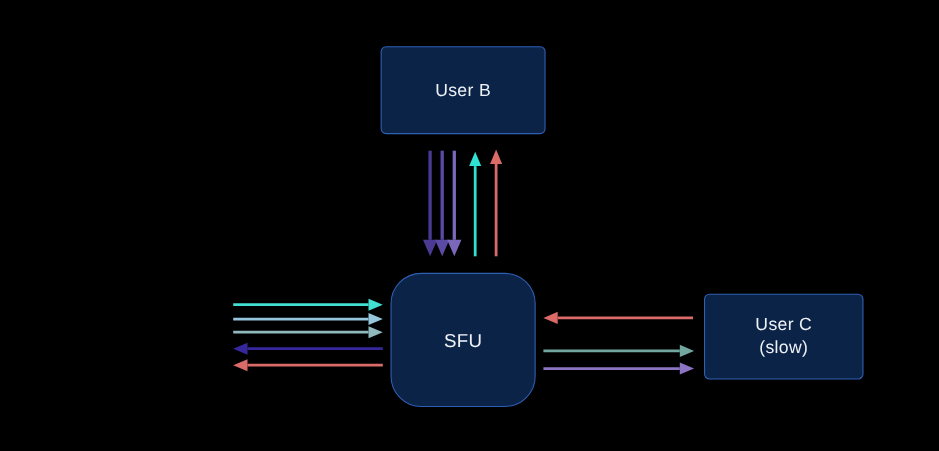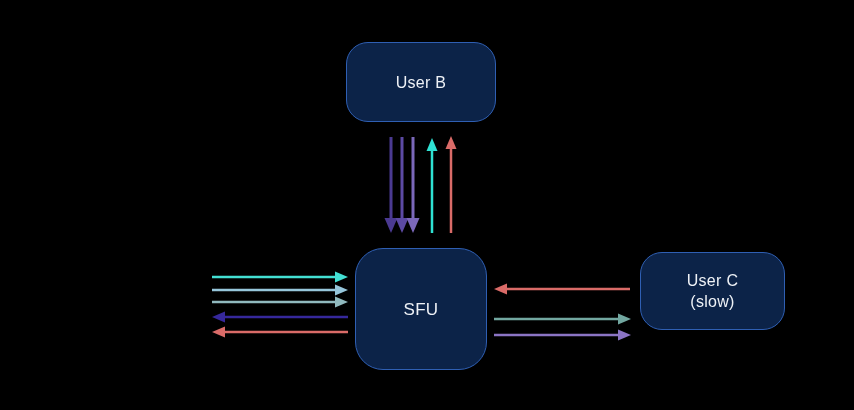--- a/index.html
+++ b/index.html
@@ -20,34 +20,34 @@
     left: 0;
     top: 0;
     width: 854px;
     height: 410px;
   }
   .node {
     position: absolute;
     box-sizing: border-box;
     background: #0c2348;
     border: 1.5px solid #2f5fb3;
-    border-radius: 22px;
+    border-radius: 5px;
     display: flex;
     flex-direction: column;
     align-items: center;
     justify-content: center;
     color: #eef1f6;
     font-size: 16px;
     font-weight: 400;
     letter-spacing: 0.3px;
     line-height: 21px;
   }
   #node-user-b { left: 346px; top: 42px;  width: 150px; height: 80px; }
   #node-user-a { left: 55px;  top: 267px; width: 147px; height: 79px; }
-  #node-user-c { left: 640px; top: 252px; width: 145px; height: 78px; }
+  #node-user-c { left: 640px; top: 267px; width: 145px; height: 78px; }
   #node-sfu    { left: 355px; top: 248px; width: 132px; height: 122px; border-radius: 28px; font-size: 17px; }
 </style>
 </head>
 <body>
 
 <div class="canvas">
 
   <svg id="arrow-layer" viewBox="0 0 854 410" xmlns="http://www.w3.org/2000/svg">
       <g>
         <line x1="391" y1="137" x2="391" y2="218" stroke="#4b3a92" stroke-width="3"></line>

